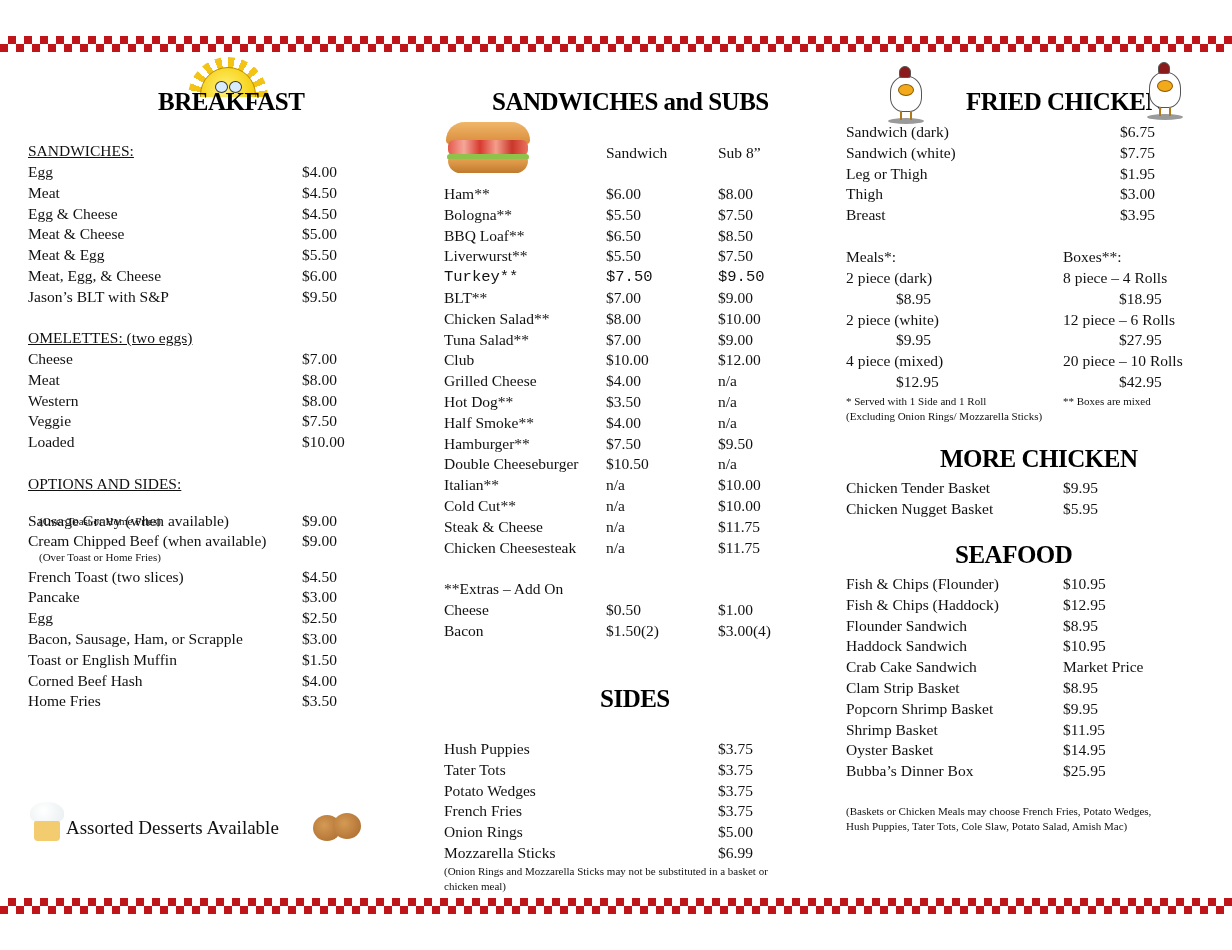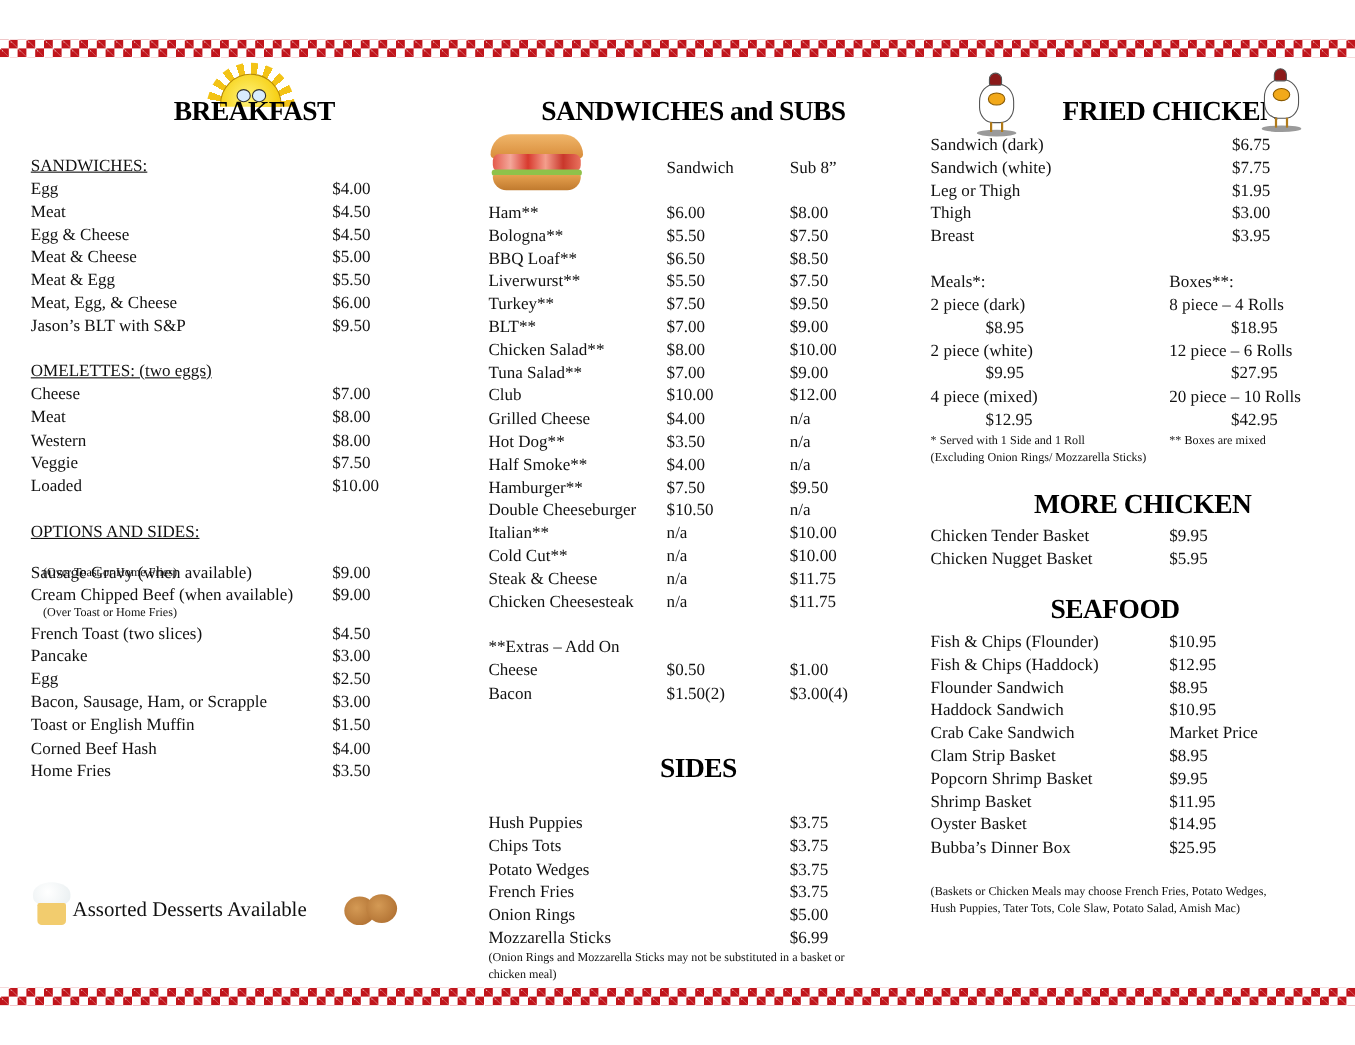--- a/index.html
+++ b/index.html
@@ -201,21 +201,21 @@
       <div class="row" style="left: 0px; top: 225.6px; width: 1232px; height: 21px;">
         <span style="left: 444px;">BBQ Loaf**</span>
         <span style="left: 606px;">$6.50</span>
         <span style="left: 718px;">$8.50</span>
       </div>
       <div class="row" style="left: 0px; top: 246.4px; width: 1232px; height: 21px;">
         <span style="left: 444px;">Liverwurst**</span>
         <span style="left: 606px;">$5.50</span>
         <span style="left: 718px;">$7.50</span>
       </div>
-      <div class="row" style="left: 0px; top: 267.2px; width: 1232px; height: 21px;">
+      <div class="row" style="left: 0px; top: 267.2px; width: 1232px; height: 21px; font-family: Liberation Mono, monospace;">
         <span style="left: 444px;">Turkey**</span>
         <span style="left: 606px;">$7.50</span>
         <span style="left: 718px;">$9.50</span>
       </div>
       <div class="row" style="left: 0px; top: 288px; width: 1232px; height: 21px;">
         <span style="left: 444px;">BLT**</span>
         <span style="left: 606px;">$7.00</span>
         <span style="left: 718px;">$9.00</span>
       </div>
       <div class="row" style="left: 0px; top: 308.8px; width: 1232px; height: 21px;">
@@ -294,21 +294,21 @@
       </div>
     </div>
 
   <div class="abs heading" style="left:600px; top:685px;">SIDES</div>
   <div id="sides-items">
       <div class="row" style="left: 0px; top: 739px; width: 1232px; height: 21px;">
         <span style="left: 444px;">Hush Puppies</span>
         <span style="left: 718px;">$3.75</span>
       </div>
       <div class="row" style="left: 0px; top: 759.8px; width: 1232px; height: 21px;">
-        <span style="left: 444px;">Chips Tots</span>
+        <span style="left: 444px;">Tater Tots</span>
         <span style="left: 718px;">$3.75</span>
       </div>
       <div class="row" style="left: 0px; top: 780.6px; width: 1232px; height: 21px;">
         <span style="left: 444px;">Potato Wedges</span>
         <span style="left: 718px;">$3.75</span>
       </div>
       <div class="row" style="left: 0px; top: 801.4px; width: 1232px; height: 21px;">
         <span style="left: 444px;">French Fries</span>
         <span style="left: 718px;">$3.75</span>
       </div>

